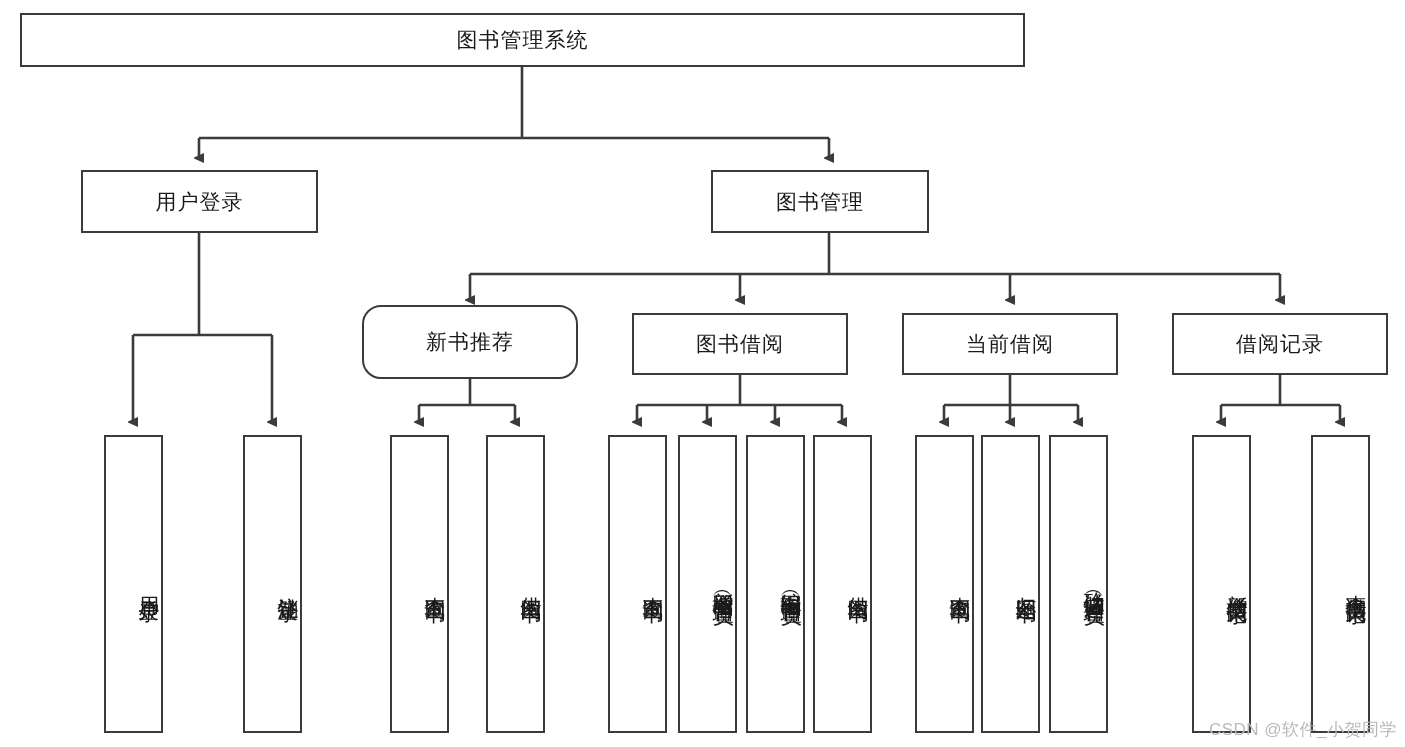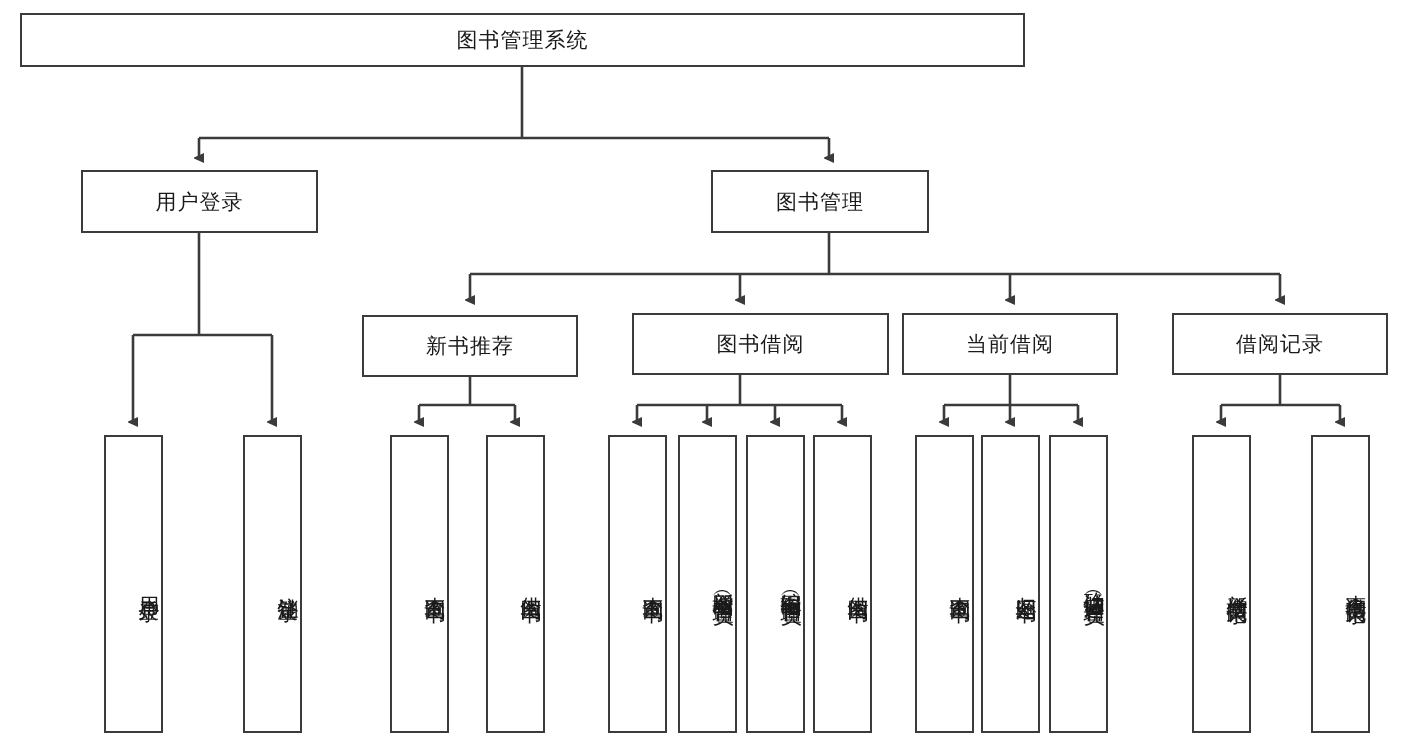--- a/index.html
+++ b/index.html
@@ -128,24 +128,24 @@
     <span class="label">图书管理系统</span>
   </div>
 
   <div class="node h" style="left:81px; top:170px; width:237px; height:63px;">
     <span class="label">用户登录</span>
   </div>
   <div class="node h" style="left:711px; top:170px; width:218px; height:63px;">
     <span class="label">图书管理</span>
   </div>
 
-  <div class="node h" style="left:362px; top:315px; width:216px; height:62px;">
+  <div class="node h" style="left:362px; top:305px; width:216px; height:74px;border-radius:19px;">
     <span class="label">新书推荐</span>
   </div>
-  <div class="node h" style="left:632px; top:313px; width:257px; height:62px;">
+  <div class="node h" style="left:632px; top:313px; width:216px; height:62px;">
     <span class="label">图书借阅</span>
   </div>
   <div class="node h" style="left:1172px; top:313px; width:216px; height:62px;">
     <span class="label">借阅记录</span>
   </div>
   <div class="node h" style="left:902px; top:313px; width:216px; height:62px;">
     <span class="label">当前借阅</span>
   </div>
 
   <div class="node v" style="left:104px; top:435px; width:59px; height:298px;">
@@ -185,13 +185,14 @@
     <span class="label">确认归还（管理员）</span>
   </div>
 
   <div class="node v" style="left:1192px; top:435px; width:59px; height:298px;">
     <span class="label">新增借阅记录</span>
   </div>
   <div class="node v" style="left:1311px; top:435px; width:59px; height:298px;">
     <span class="label">查询借阅记录</span>
   </div>
 
+  <div id="watermark">CSDN @软件_小贺同学</div>
 </div>
 
 </body></html>

